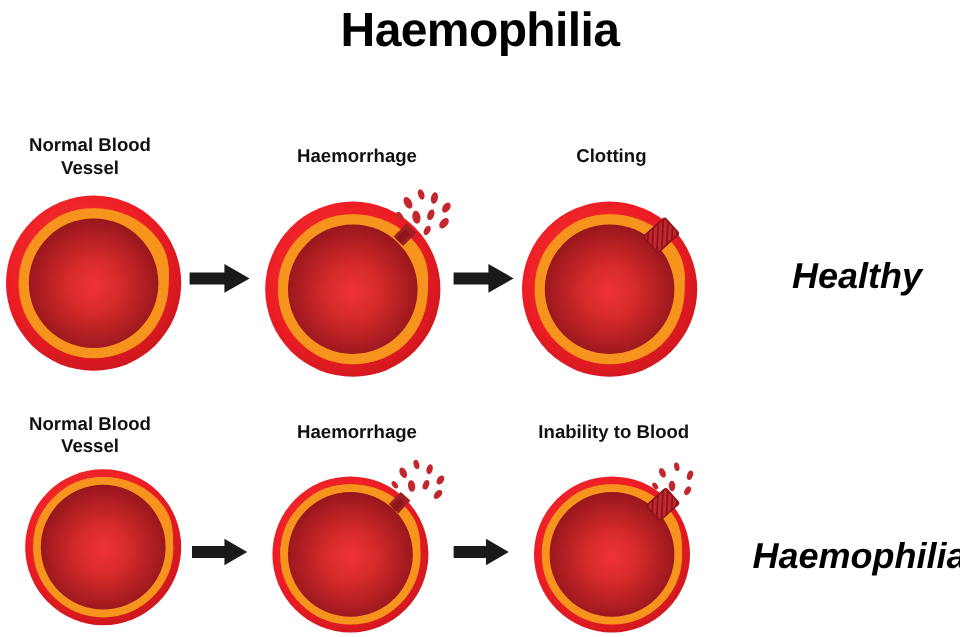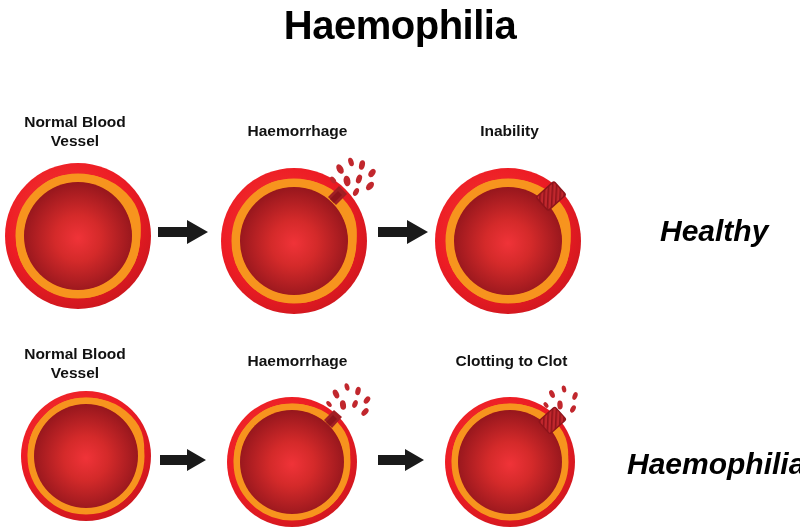--- a/index.html
+++ b/index.html
@@ -54,21 +54,21 @@
 </head>
 <body>
 
 <div id="stage">
 
   <div class="title">Haemophilia</div>
 
   <div class="stage-label" style="left:0px;top:112px;width:150px;">Normal Blood
 Vessel</div>
   <div class="stage-label" style="left:220px;top:121px;width:155px;">Haemorrhage</div>
-  <div class="stage-label" style="left:432px;top:121px;width:155px;">Inability</div>
+  <div class="stage-label" style="left:432px;top:121px;width:155px;">Clotting</div>
 
   <div class="vessel" style="left:4px;top:162px;width:148px;height:148px;">
     <svg width="148" height="148" viewBox="0 0 148 148">
       <defs>
         <radialGradient id="lum_a" cx="50%" cy="52%" r="56%">
           <stop offset="0%" stop-color="#F03338"></stop>
           <stop offset="38%" stop-color="#D42A2A"></stop>
           <stop offset="100%" stop-color="#8E141B"></stop>
         </radialGradient>
         <radialGradient id="wall_a" cx="42%" cy="36%" r="70%">
@@ -181,21 +181,21 @@
         <rect x="105" y="32" width="24" height="18" rx="2" fill="none" stroke="#8E141B" stroke-width="1.4"></rect>
       </g>
     </svg>
   </div>
 
   <div class="row-label" style="left:660px;top:214px;">Healthy</div>
 
   <div class="stage-label" style="left:0px;top:344px;width:150px;">Normal Blood
 Vessel</div>
   <div class="stage-label" style="left:220px;top:351px;width:155px;">Haemorrhage</div>
-  <div class="stage-label" style="left:424px;top:351px;width:175px;">Clotting to Clot</div>
+  <div class="stage-label" style="left:424px;top:351px;width:175px;">Inability to Blood</div>
 
   <div class="vessel" style="left:20px;top:390px;width:132px;height:132px;">
     <svg width="132" height="132" viewBox="0 0 132 132">
       <defs>
         <radialGradient id="lum_d" cx="50%" cy="52%" r="56%">
           <stop offset="0%" stop-color="#F03338"></stop>
           <stop offset="38%" stop-color="#D42A2A"></stop>
           <stop offset="100%" stop-color="#8E141B"></stop>
         </radialGradient>
         <radialGradient id="wall_d" cx="42%" cy="36%" r="70%">

